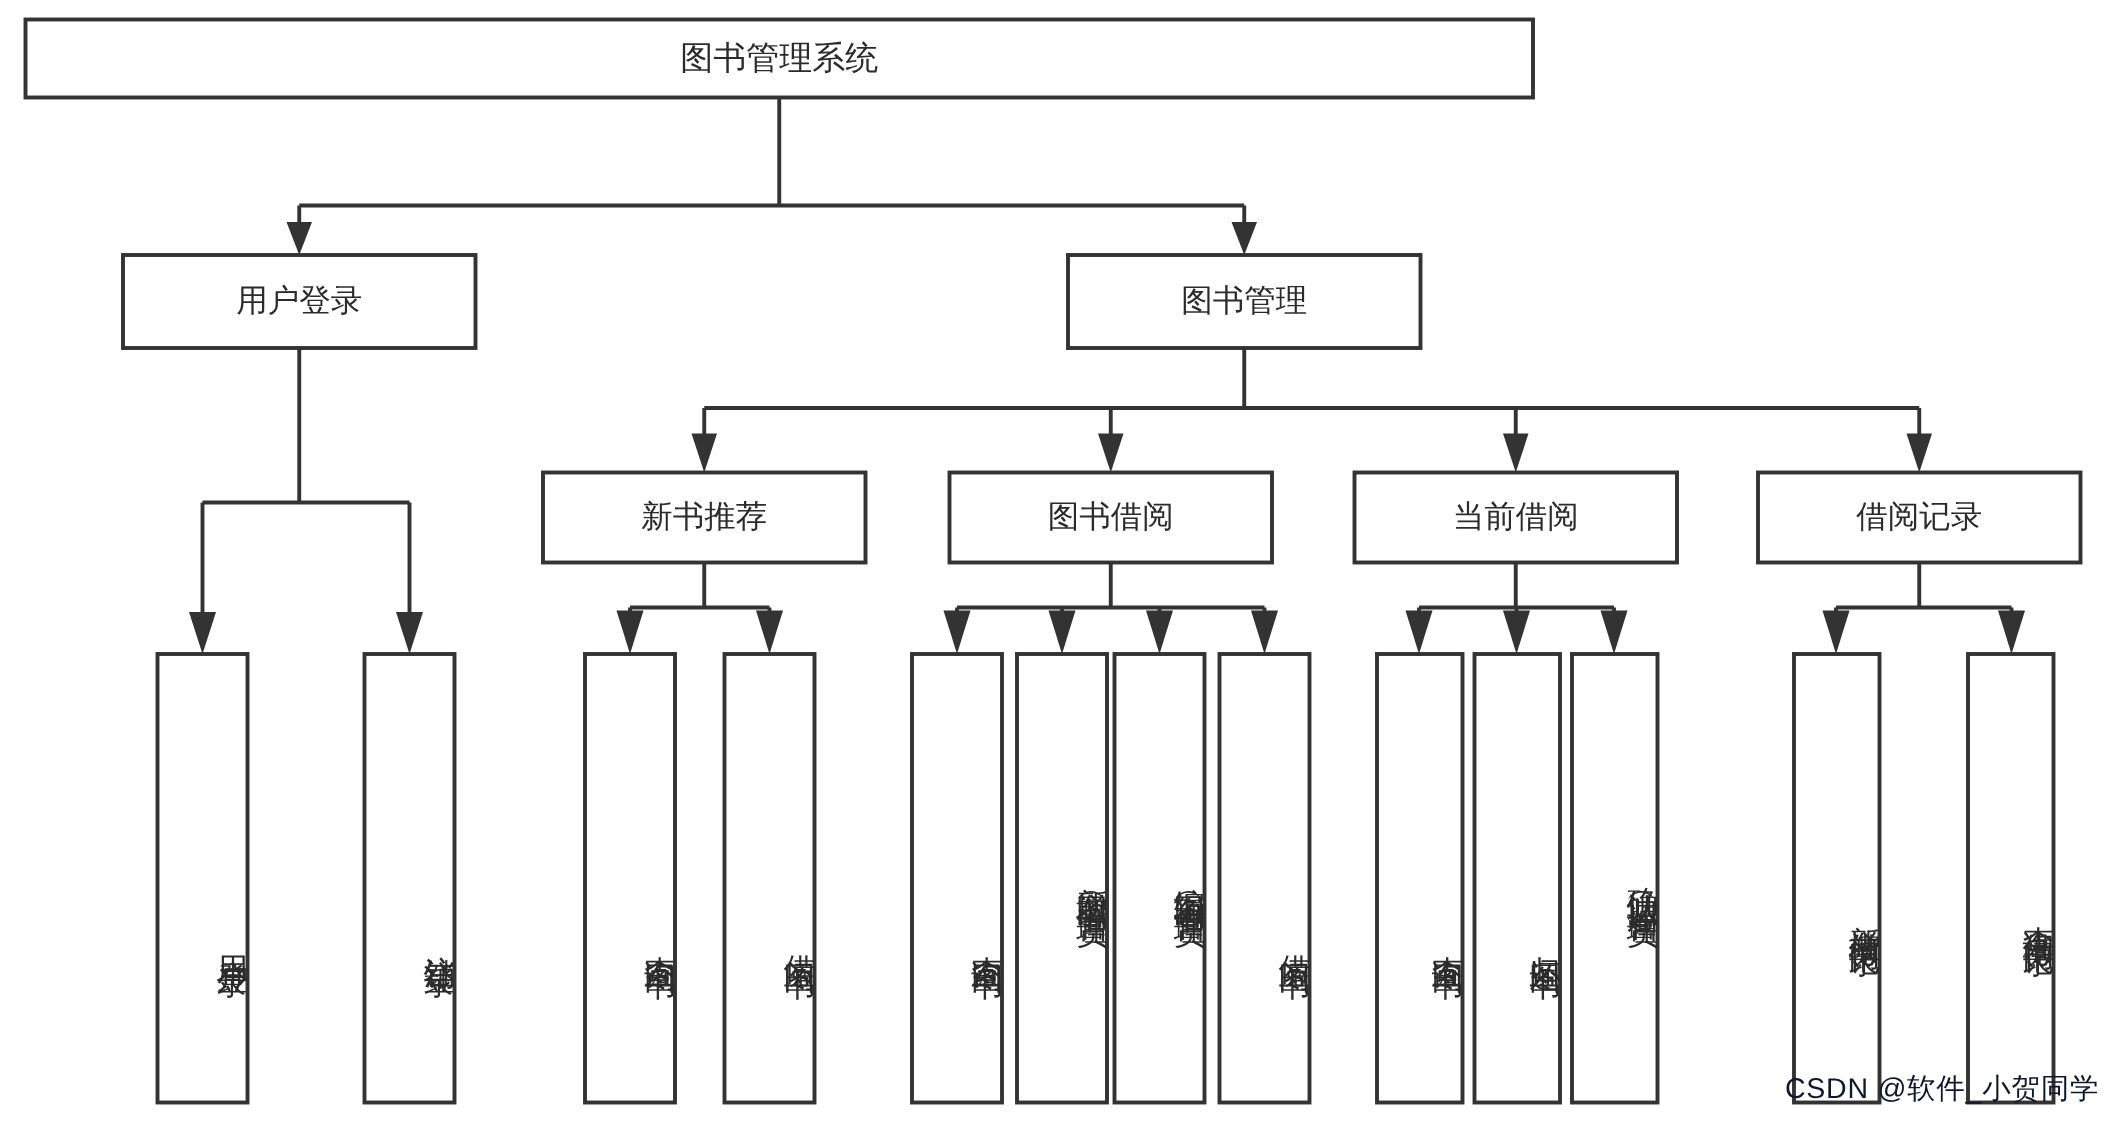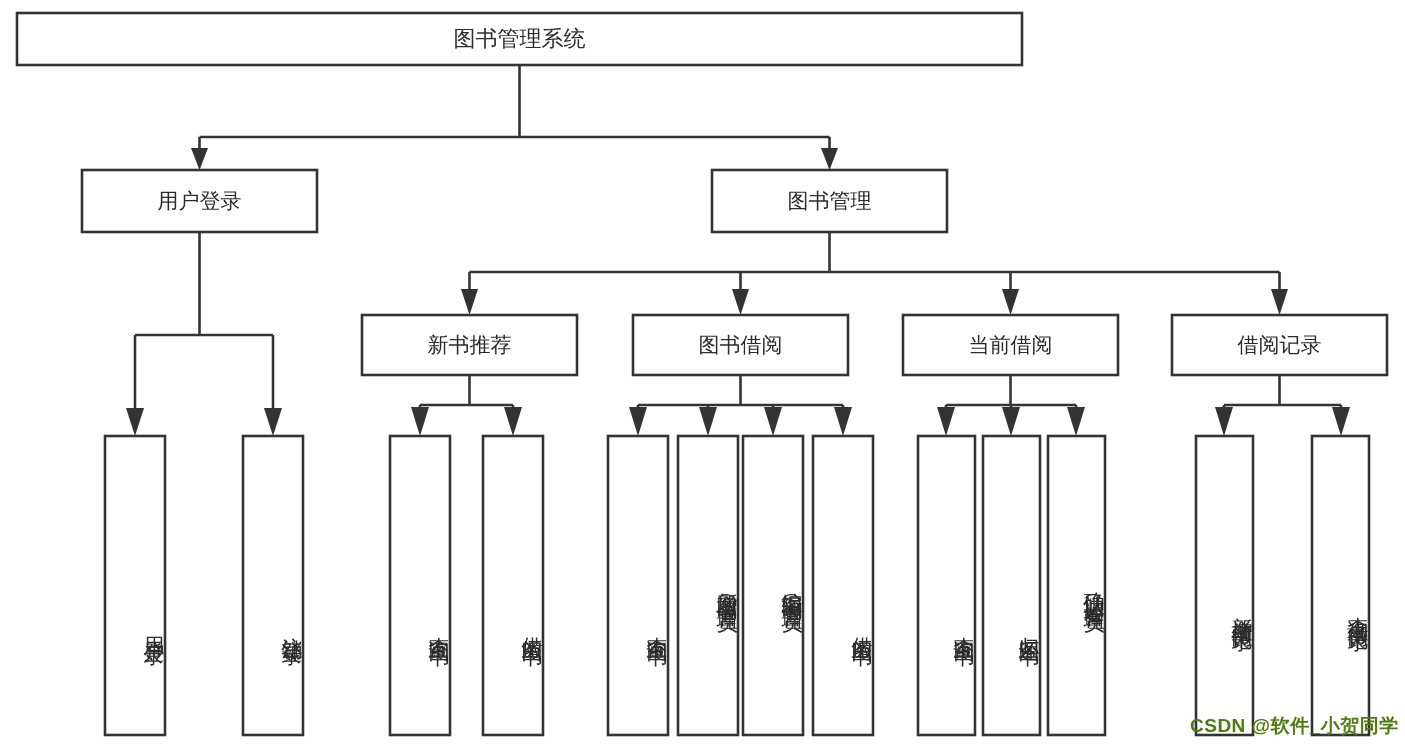--- a/index.html
+++ b/index.html
@@ -70,24 +70,23 @@
     white-space: nowrap;
     pointer-events: none;
     display: flex;
     align-items: flex-start;
     justify-content: center;
   }
   .watermark {
     position: absolute;
     font-family: "Liberation Sans", "DejaVu Sans", sans-serif;
     font-size: 19px;
-    color: #4d7c0f;
+    color: #0f172a;
     white-space: nowrap;
     letter-spacing: 0.5px;
-    font-weight: bold;
   }
 </style>
 </head>
 <body>
 
 <div id="diagram-root">
 
   <svg class="diagram-canvas" viewBox="0 0 1405 747">
 
     <g>

